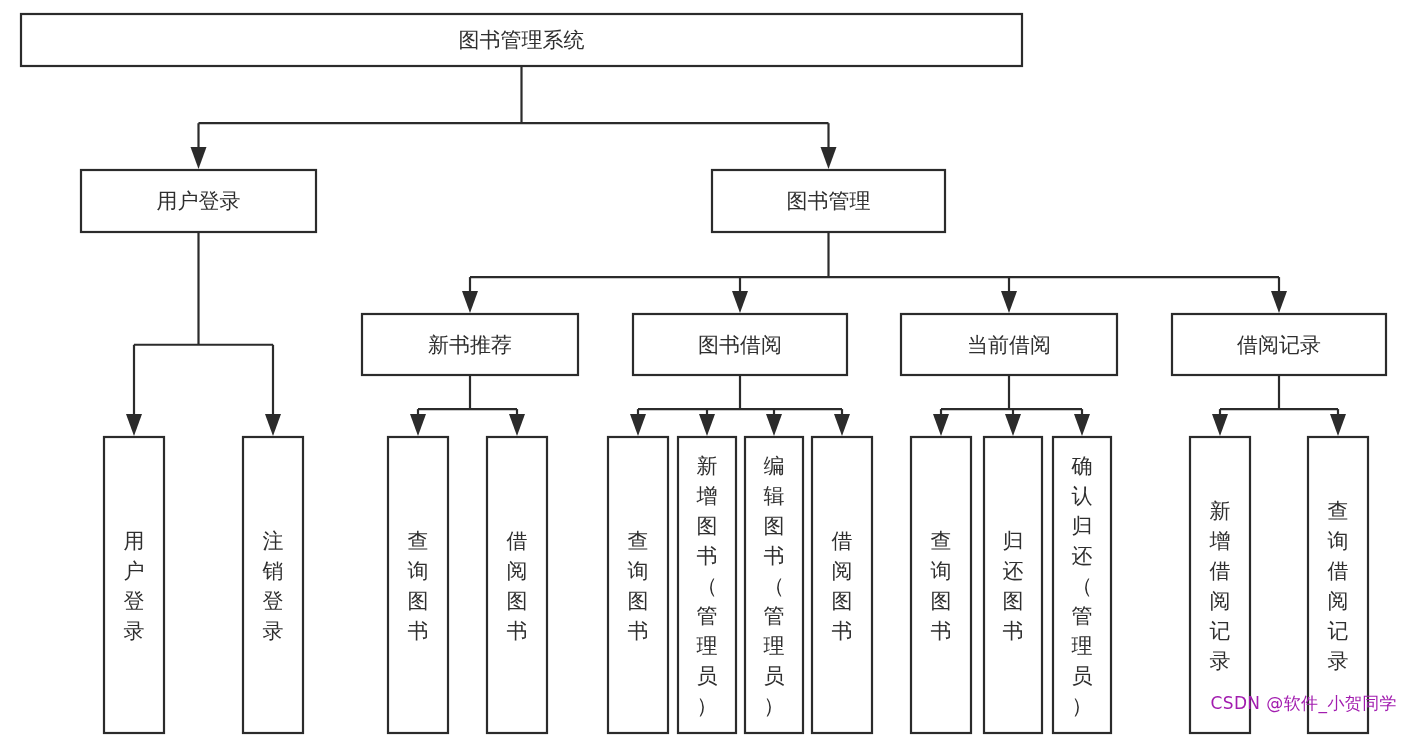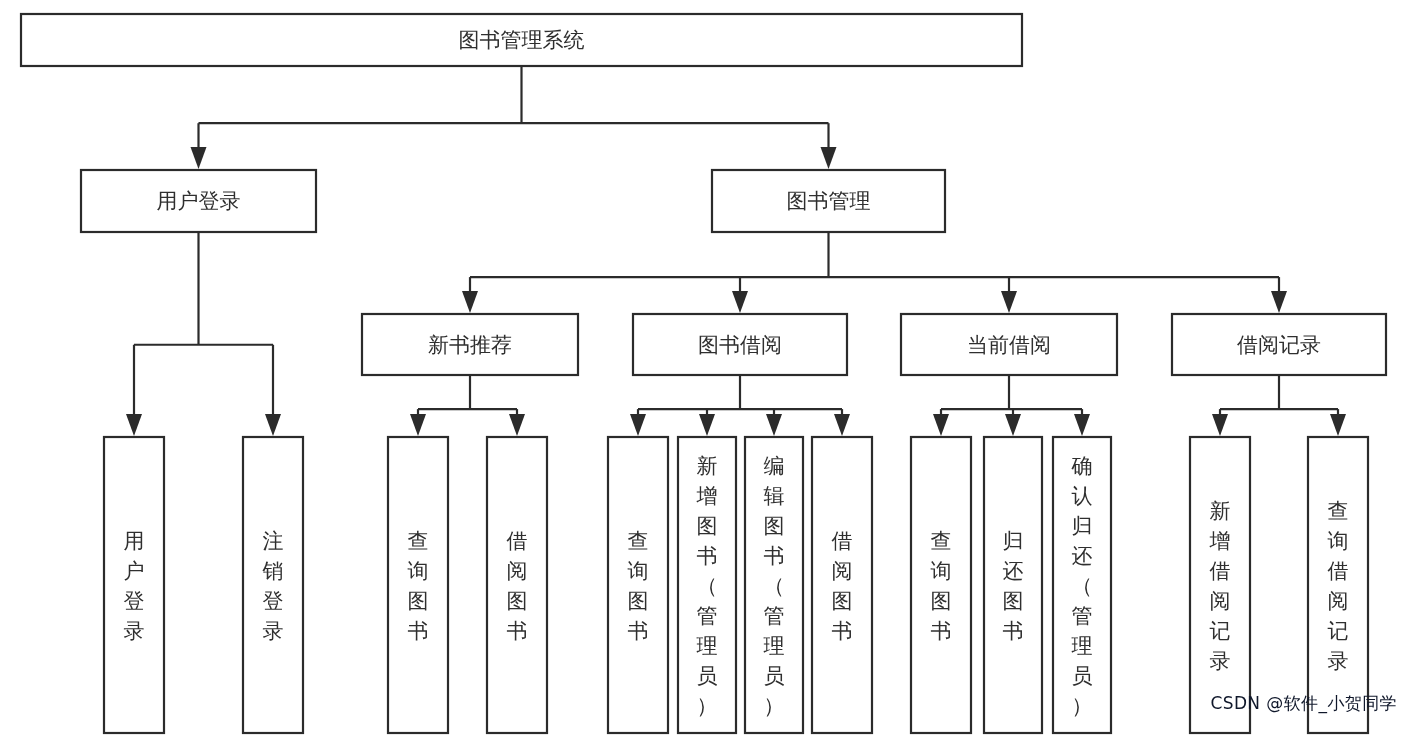--- a/index.html
+++ b/index.html
@@ -51,21 +51,21 @@
   .node-label-v {
     font-family: "DejaVu Sans", "Liberation Sans", sans-serif;
     font-size: 21px;
     fill: #2f2f2f;
     text-anchor: middle;
   }
   .watermark-text {
     position: absolute;
     font-family: "DejaVu Sans", "Liberation Sans", sans-serif;
     font-size: 17px;
-    color: #0f172a;
+    color: #a21caf;
     right: 8px;
     bottom: 6px;
     white-space: nowrap;
     letter-spacing: 0.4px;
   }
 </style>
 </head>
 <body>
 
 <div id="diagram-root">

